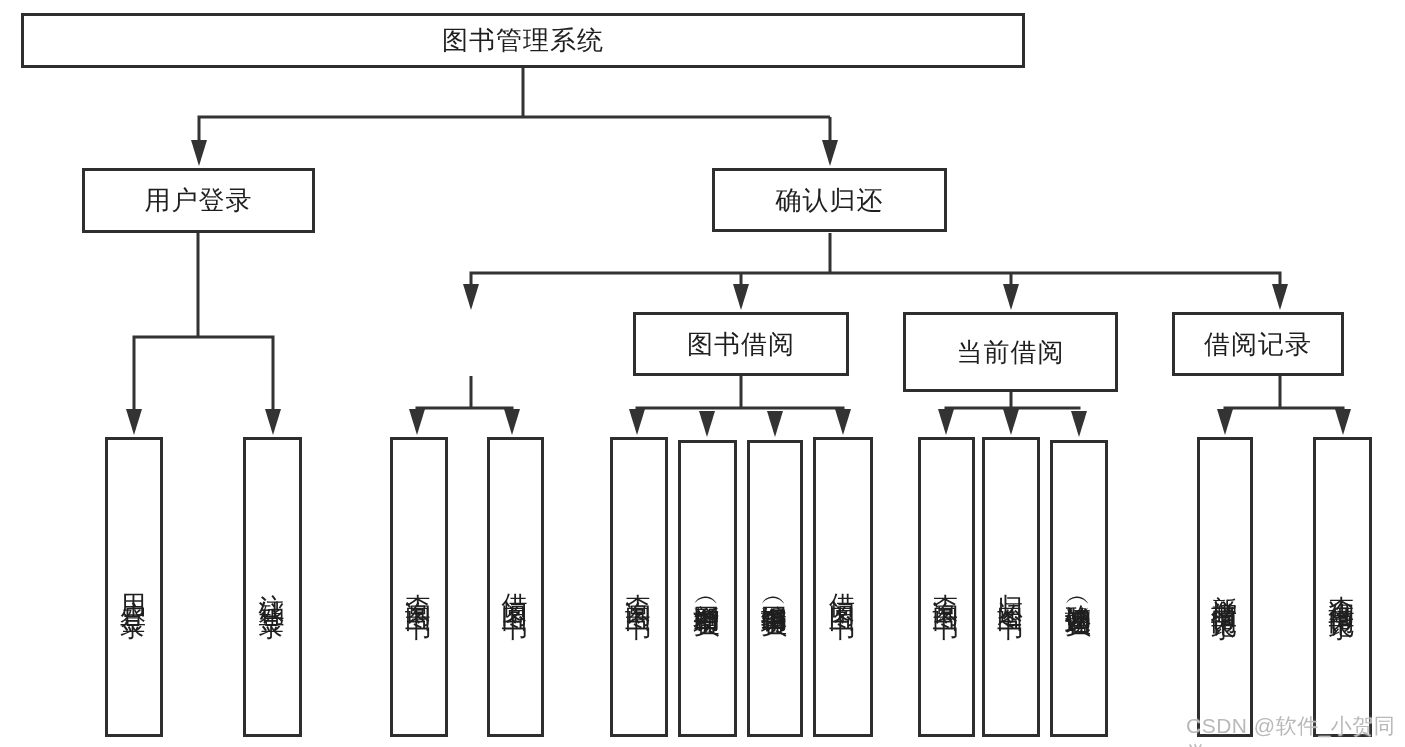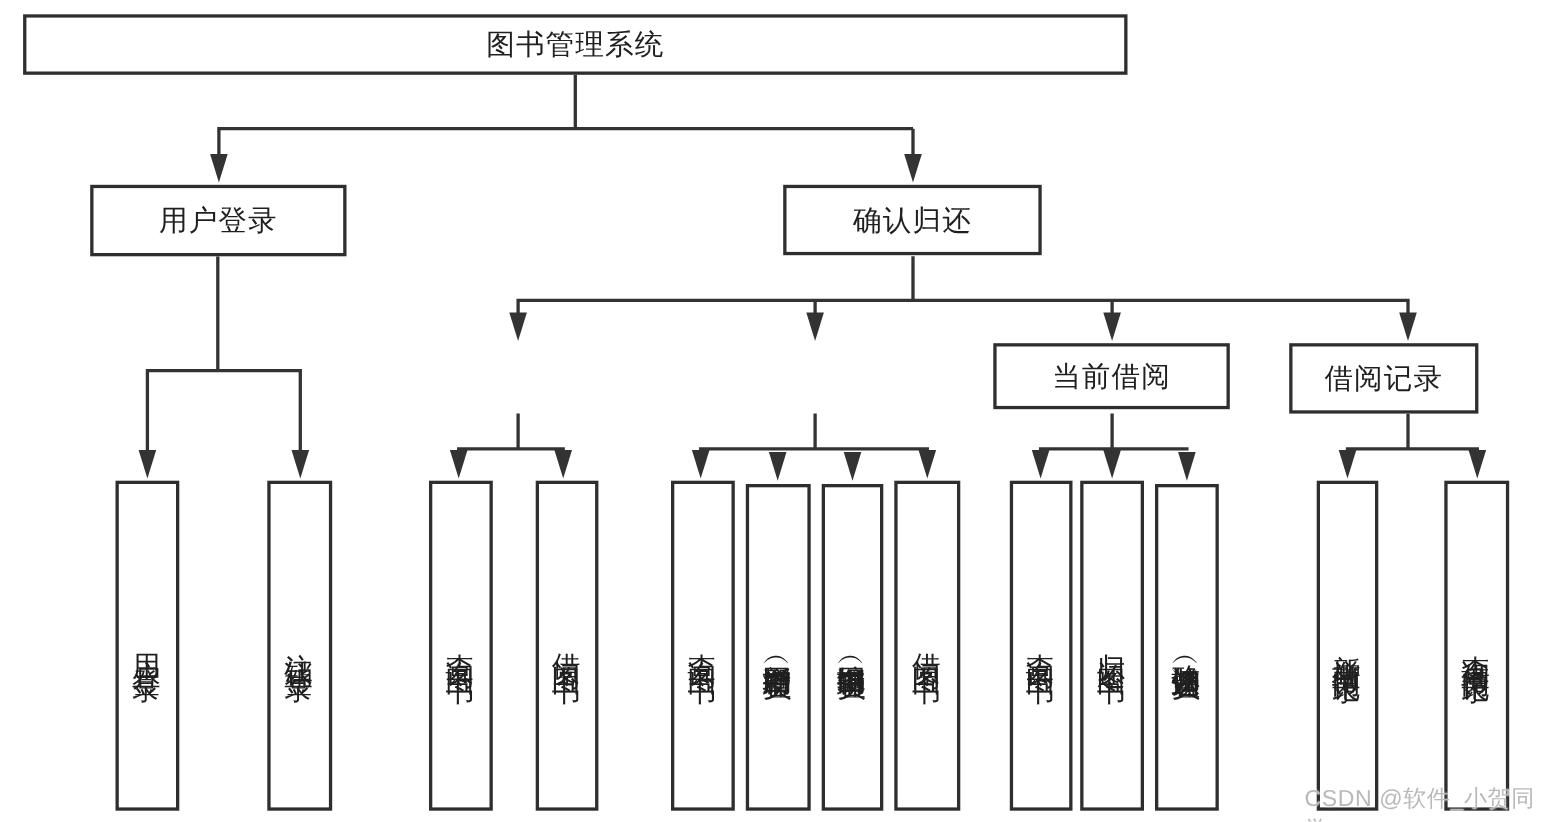--- a/index.html
+++ b/index.html
@@ -61,21 +61,22 @@
       <polygon points="1225,435 1217,409 1233,409"></polygon>
       <polygon points="1343,435 1335,409 1351,409"></polygon>
     </g>
   </svg>
 
   <div class="node h" style="left:21px;top:13px;width:1004px;height:55px;">图书管理系统</div>
 
   <div class="node h" style="left:82px;top:168px;width:233px;height:65px;">用户登录</div>
   <div class="node h" style="left:712px;top:168px;width:235px;height:64px;">确认归还</div>
 
-  <div class="node h" style="left:903px;top:312px;width:215px;height:60px;">当前借阅</div>
+  <div class="node h" style="left:633px;top:312px;width:216px;height:64px;">图书借阅</div>
+  <div class="node h" style="left:903px;top:312px;width:215px;height:80px;">当前借阅</div>
   <div class="node h" style="left:1172px;top:312px;width:172px;height:64px;">借阅记录</div>
 
   <div class="node v len4" style="left:105px;top:437px;width:58px;height:300px;">用户登录</div>
   <div class="node v len4" style="left:243px;top:437px;width:59px;height:300px;">注销登录</div>
 
   <div class="node v len4" style="left:390px;top:437px;width:58px;height:300px;">查询图书</div>
   <div class="node v len4" style="left:487px;top:437px;width:57px;height:300px;">借阅图书</div>
 
   <div class="node v len4" style="left:610px;top:437px;width:58px;height:300px;">查询图书</div>
   <div class="node v len10" style="left:678px;top:440px;width:59px;height:297px;">新增图书（管理员）</div>

